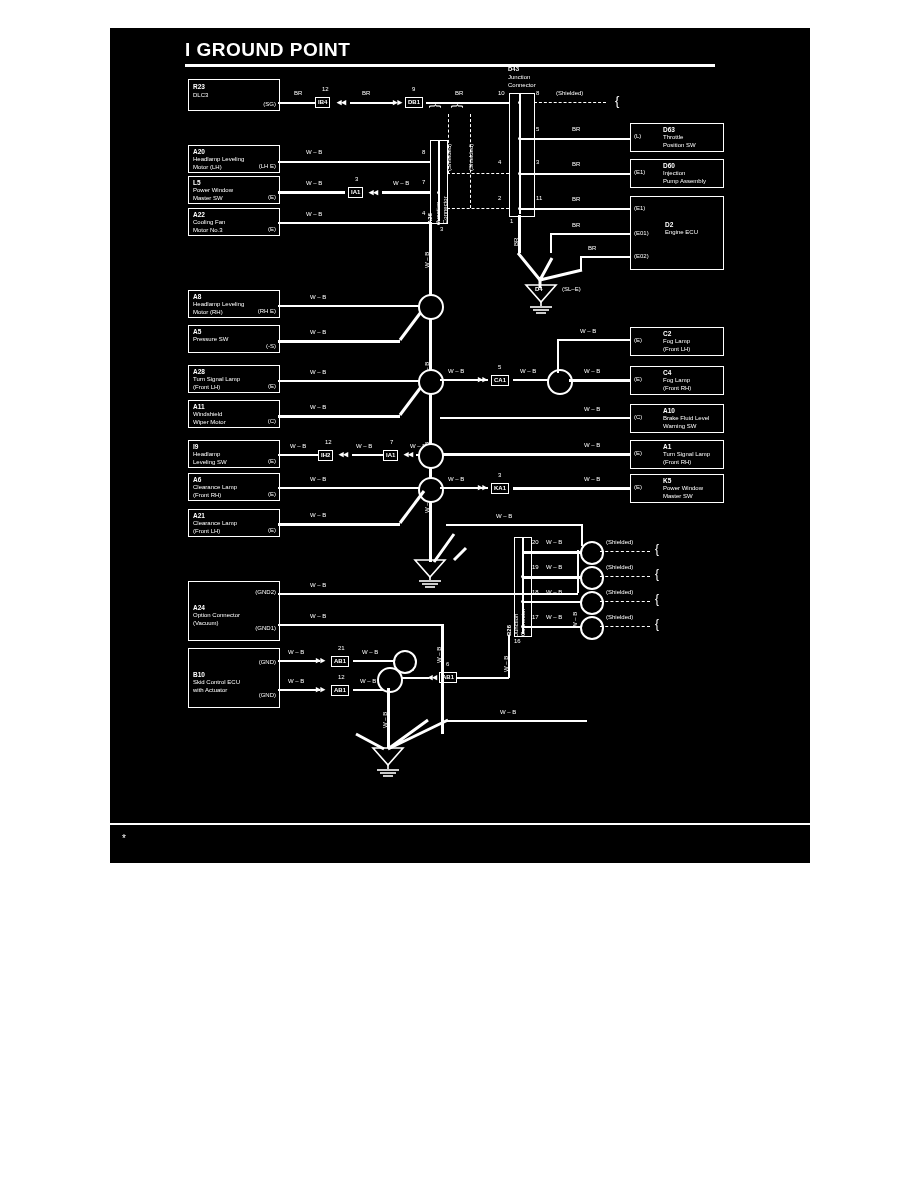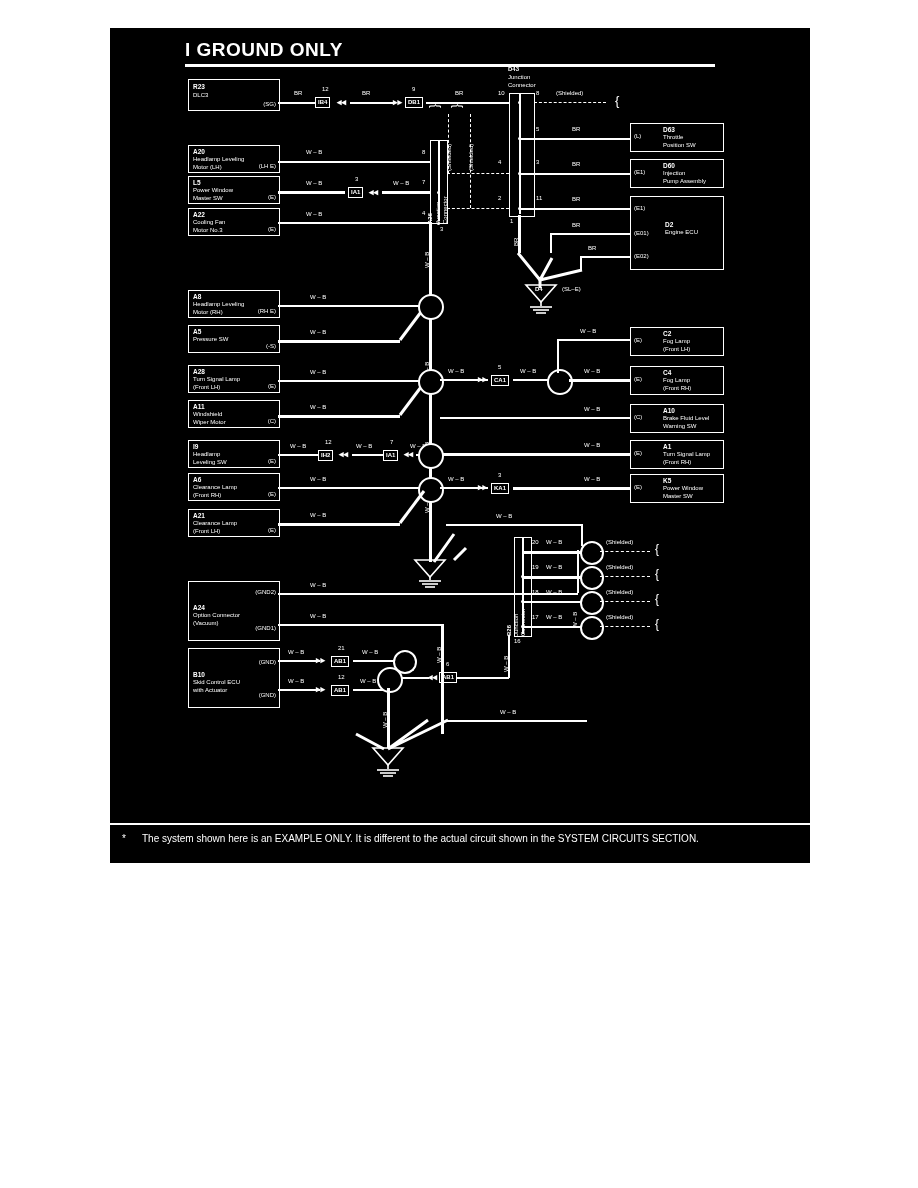--- a/index.html
+++ b/index.html
@@ -34,21 +34,21 @@
   .note{position:absolute;color:#ffffff;font-size:10px;white-space:nowrap;}
   .jc{position:absolute;border:1.5px solid #ffffff;background:#000000;}
   .arrow{position:absolute;color:#ffffff;font-size:9px;font-weight:bold;line-height:9px;}
 </style>
 </head>
 <body>
 
 <div id="page">
   <div id="sheet">
 
-    <div class="wt title" style="left:75px;top:12px;">I GROUND ONLY</div>
+    <div class="wt title" style="left:75px;top:12px;">I GROUND POINT</div>
     <div class="rule" style="left:75px;top:36px;width:530px;height:2.5px;"></div>
 
     <div class="box" style="left:78px;top:51px;width:90px;height:30px;">
       <div class="bx-id" style="left:4px;top:3px;">R23</div>
       <div class="bx-nm" style="left:4px;top:12px;">DLC3</div>
       <div class="bx-pin" style="right:3px;bottom:3px;">(SG)</div>
     </div>
 
     <div class="wire hw" style="left:168px;top:74px;width:50px;"></div>
     <div class="lbl" style="left:184px;top:62px;">BR</div>
@@ -463,16 +463,15 @@
     <svg style="position:absolute;left:261px;top:718px;width:34px;height:34px;">
       <polygon points="2,2 32,2 17,19" fill="none" stroke="#ffffff" stroke-width="1.6"></polygon>
       <line x1="17" y1="19" x2="17" y2="23" stroke="#ffffff" stroke-width="1.6"></line>
       <line x1="6" y1="24" x2="28" y2="24" stroke="#ffffff" stroke-width="1.6"></line>
       <line x1="9" y1="27" x2="25" y2="27" stroke="#ffffff" stroke-width="1.6"></line>
       <line x1="12" y1="30" x2="22" y2="30" stroke="#ffffff" stroke-width="1.6"></line>
     </svg>
 
     <div class="rule" style="left:0px;top:795px;width:700px;height:1.5px;"></div>
     <div class="note" style="left:12px;top:805px;">*</div>
-    <div class="note" style="left:32px;top:805px;">The system shown here is an EXAMPLE ONLY. It is different to the actual circuit shown in the SYSTEM CIRCUITS SECTION.</div>
 
   </div>
 </div>
 
 </body></html>

